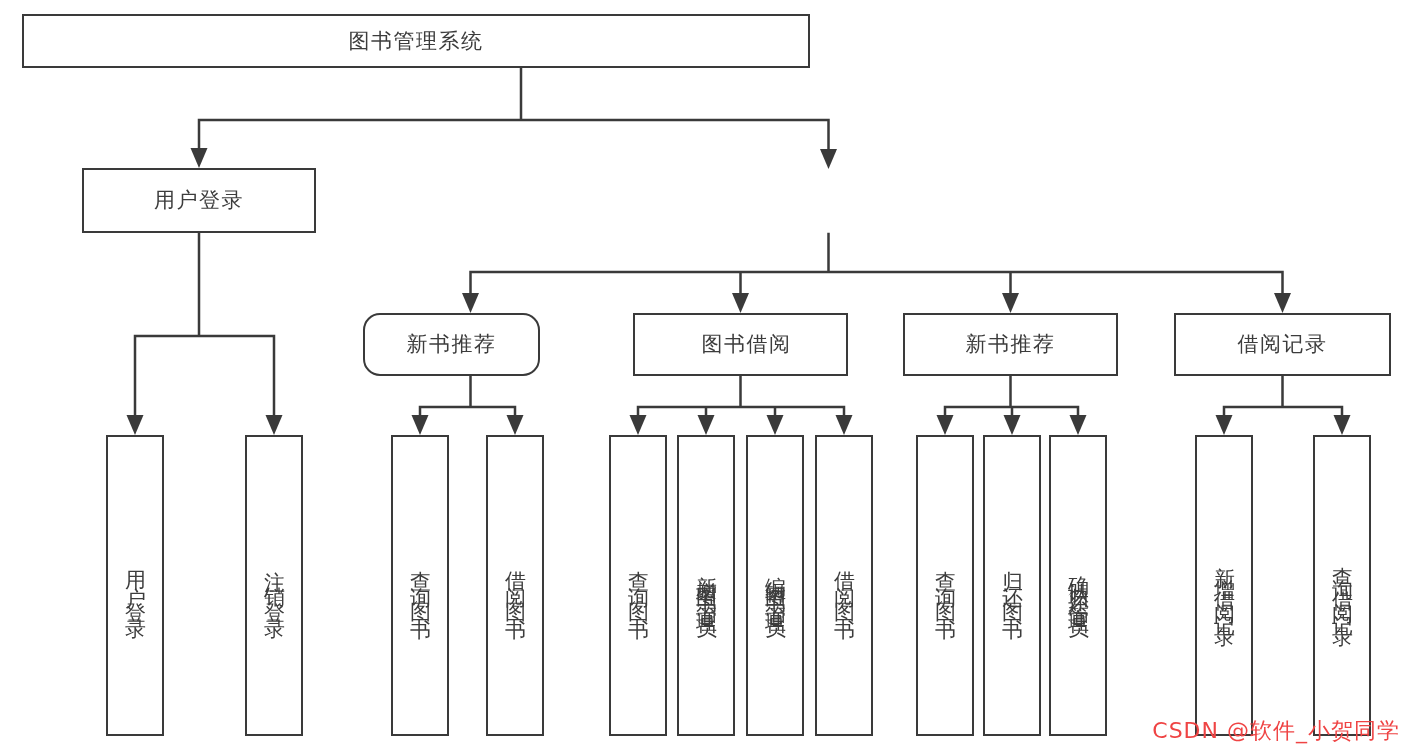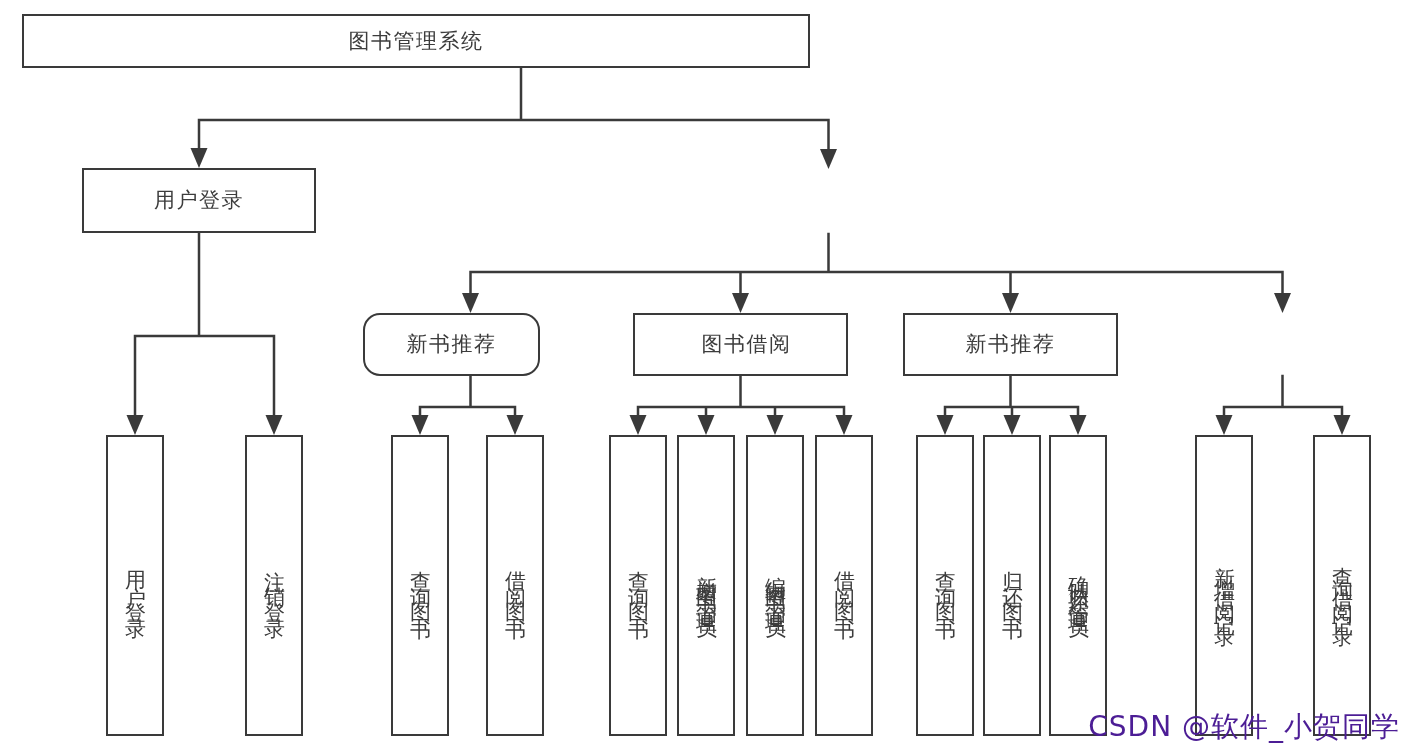--- a/index.html
+++ b/index.html
@@ -31,22 +31,22 @@
     text-orientation: mixed;
     white-space: nowrap;
   }
   .ls4 span  { letter-spacing: 16px; }
   .ls6 span  { letter-spacing: 12px; }
   .ls10 span { letter-spacing: 6px; }
   .watermark {
     position: absolute;
     right: 5px;
     bottom: 1px;
-    font-size: 28px;
-    color: #4c1d95;
+    font-size: 22px;
+    color: #ef4444;
     letter-spacing: 1px;
     white-space: nowrap;
   }
 </style>
 </head>
 <body>
 
 <div class="canvas">
 
   <svg class="lines" width="1405" height="747" viewBox="0 0 1405 747" fill="none" stroke="#3a3a3a" stroke-width="2.5" stroke-linecap="square">
@@ -98,20 +98,23 @@
 
   <div class="box" style="left:363px; top:313px; width:177px; height:63px;border-radius:17px;">
     <span>新书推荐</span>
   </div>
   <div class="box" style="left:633px; top:313px; width:215px; height:63px;padding-left:12px;">
     <span>图书借阅</span>
   </div>
   <div class="box" style="left:903px; top:313px; width:215px; height:63px;">
     <span>新书推荐</span>
   </div>
+  <div class="box" style="left:1174px; top:313px; width:217px; height:63px;">
+    <span>借阅记录</span>
+  </div>
 
   <div class="box vbox ls4" style="left:106px; top:435px; width:58px; height:301px;">
     <span>用户登录</span>
   </div>
   <div class="box vbox ls4" style="left:245px; top:435px; width:58px; height:301px;">
     <span>注销登录</span>
   </div>
 
   <div class="box vbox ls4" style="left:391px; top:435px; width:58px; height:301px;">
     <span>查询图书</span>

